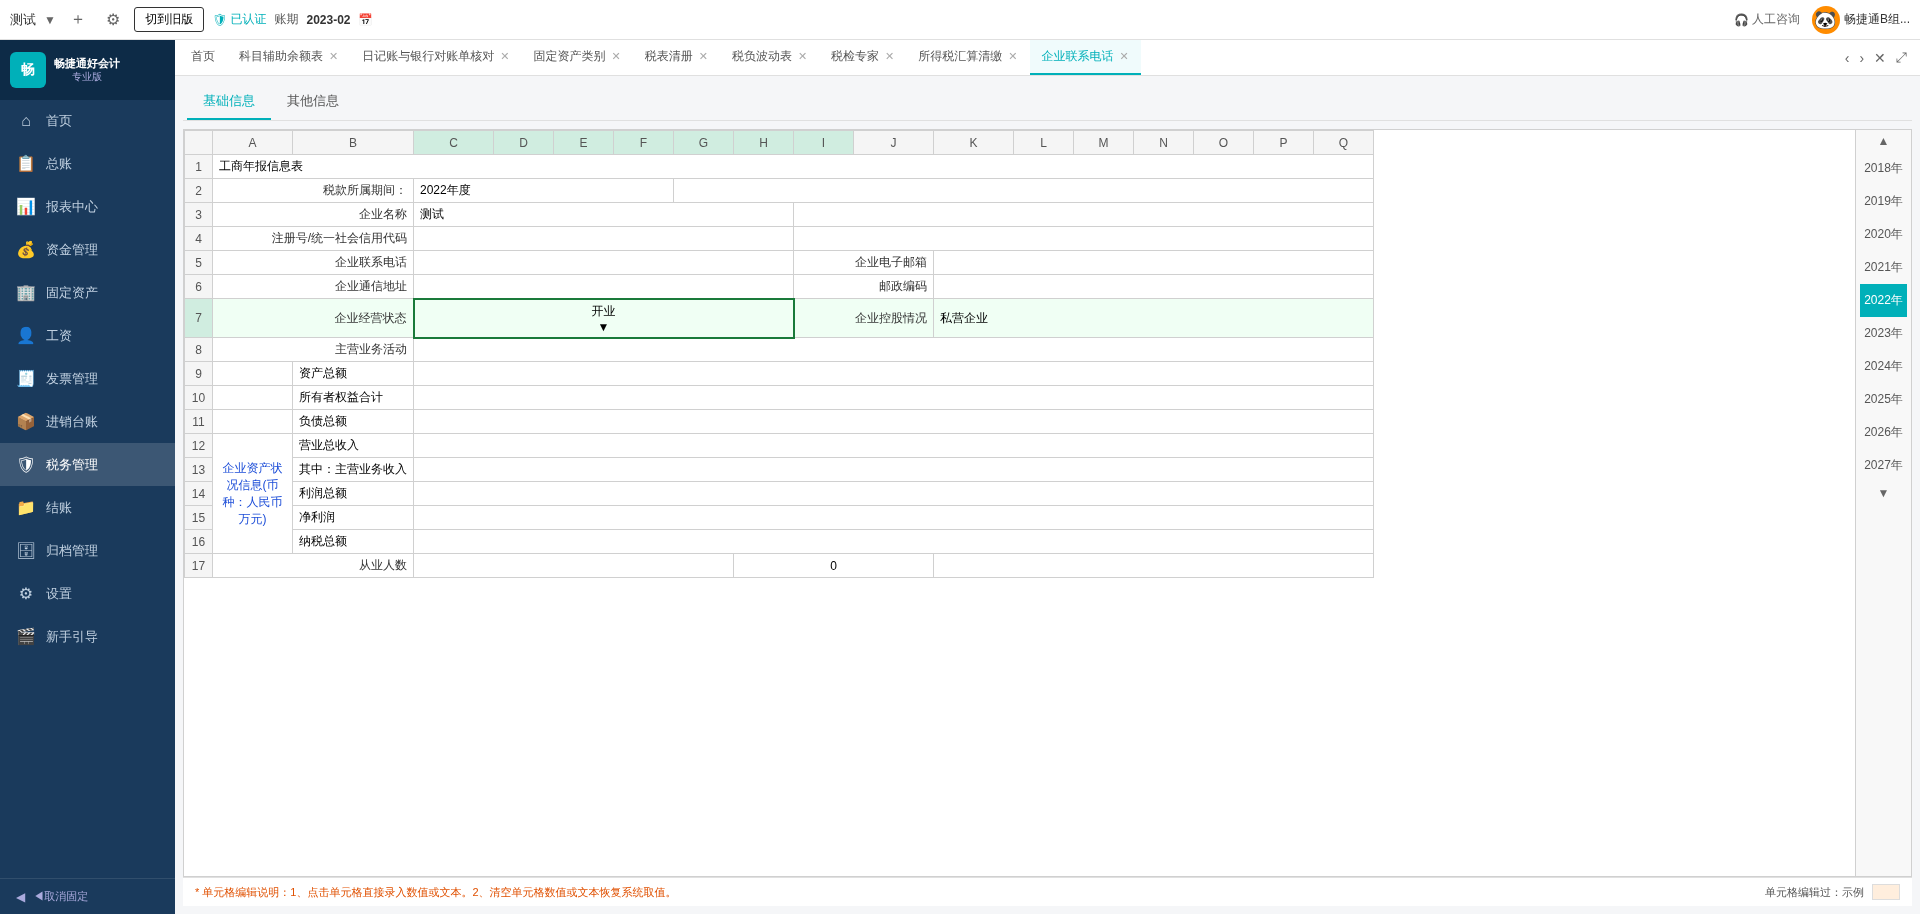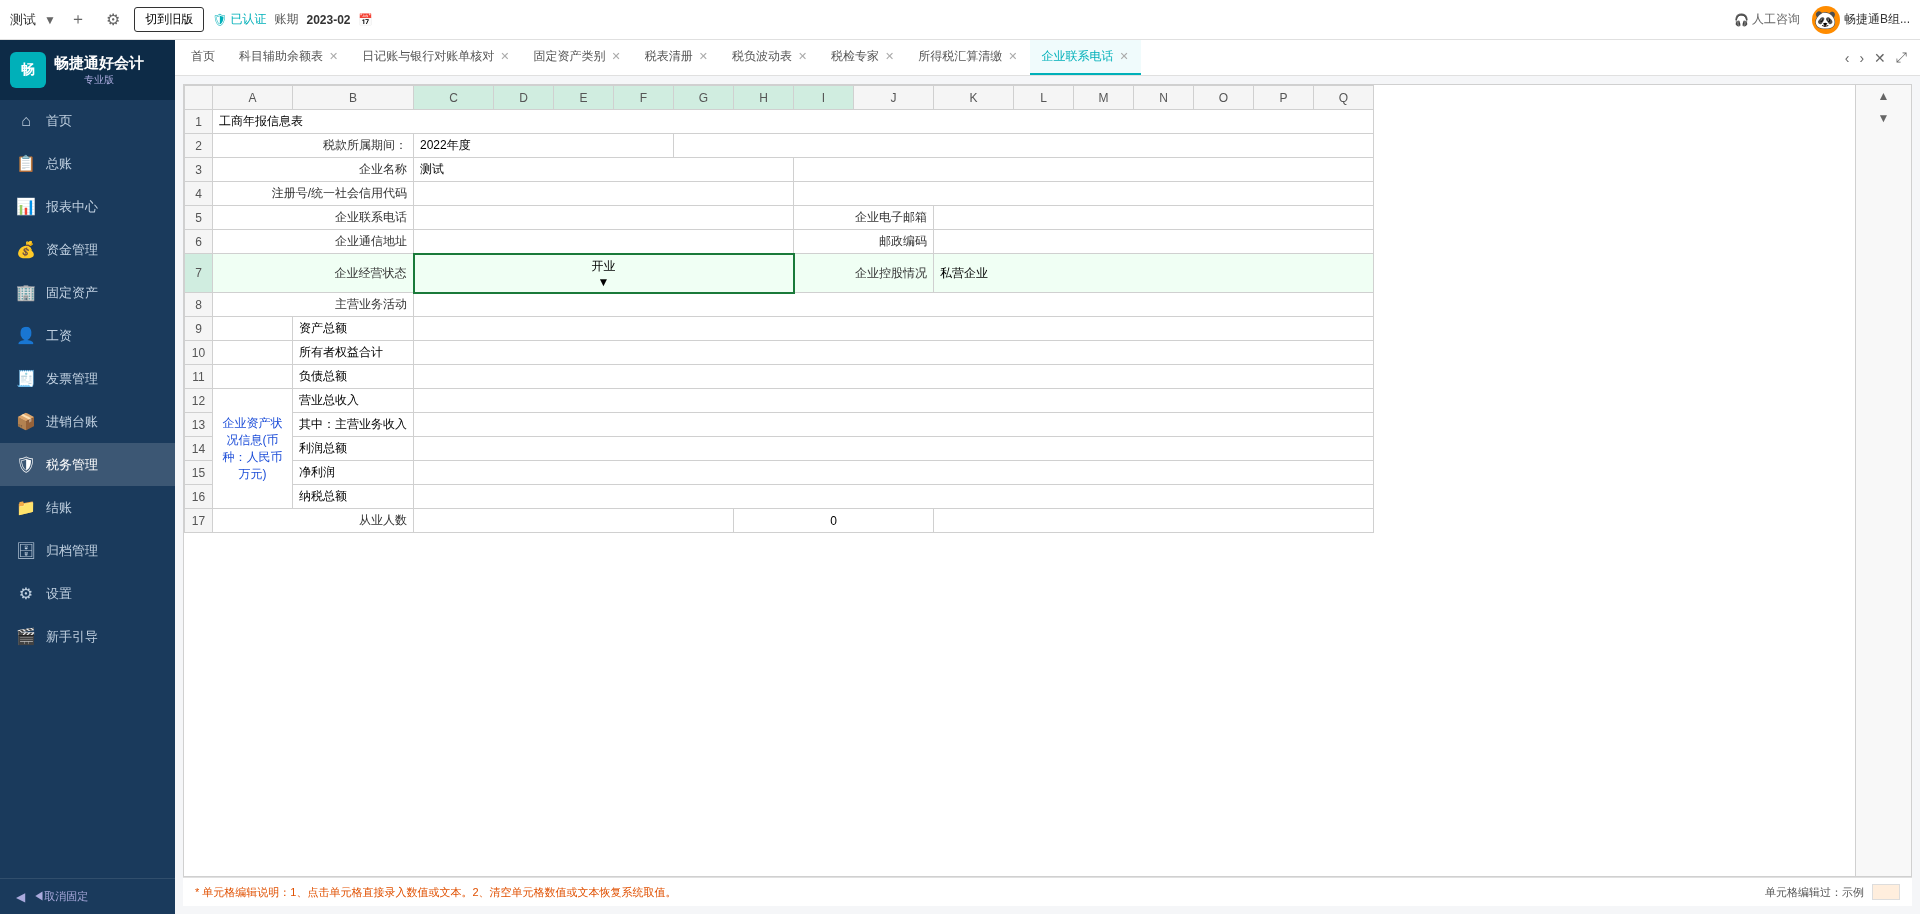--- a/index.html
+++ b/index.html
@@ -16,21 +16,21 @@
     .user-avatar { width: 28px; height: 28px; border-radius: 50%; background: #ff8c00; display: flex; align-items: center; justify-content: center; color: #fff; font-size: 11px; overflow: hidden; }
     .user-name { font-size: 12px; color: #333; }
 
     
     .main-layout { display: flex; flex: 1; overflow: hidden; }
 
     
     .sidebar { width: 175px; background: #1a3a5c; display: flex; flex-direction: column; flex-shrink: 0; overflow-y: auto; }
     .sidebar-logo { padding: 12px 10px; display: flex; align-items: center; gap: 8px; background: #0d2b47; }
     .sidebar-logo-icon { width: 36px; height: 36px; background: #00b0b9; border-radius: 6px; display: flex; align-items: center; justify-content: center; color: #fff; font-size: 14px; font-weight: bold; }
-    .sidebar-logo-text { color: #fff; font-size: 15px; font-weight: bold; line-height: 1.3; }
+    .sidebar-logo-text { color: #fff; font-size: 11px; font-weight: bold; line-height: 1.3; }
     .sidebar-logo-sub { color: #aad; font-size: 10px; text-align: center; }
     .sidebar-item { display: flex; align-items: center; gap: 10px; padding: 12px 16px; color: #c0d0e0; cursor: pointer; font-size: 13px; }
     .sidebar-item.active { background: rgba(255,255,255,0.15); color: #fff; }
     .sidebar-item-icon { font-size: 16px; width: 20px; text-align: center; }
     .sidebar-bottom { margin-top: auto; }
     .sidebar-pin { display: flex; align-items: center; gap: 8px; padding: 10px 16px; color: #aad; cursor: pointer; font-size: 12px; border-top: 1px solid rgba(255,255,255,0.1); }
 
     
     .content-area { flex: 1; display: flex; flex-direction: column; overflow: hidden; background: #f5f6f8; }
 
@@ -236,20 +236,24 @@
       <div class="tab-bar-actions">
         <button class="tab-bar-btn">‹</button>
         <button class="tab-bar-btn">›</button>
         <button class="tab-bar-btn">✕</button>
         <button class="tab-bar-btn">⤢</button>
       </div>
     </div>
 
     <div class="page-content">
 
+      <div class="sub-tabs" id="sub-tabs-container">
+          <div class="sub-tab active">基础信息</div>
+          <div class="sub-tab">其他信息</div>
+        </div>
 
 
       <div class="spreadsheet-wrapper">
         <div class="spreadsheet-area">
           <table class="sheet">
             <thead>
               <tr>
                 <th style="width:28px;background:#f5f5f5;"></th>
                 <th class="col-header" style="min-width:80px;">A</th>
                 <th class="col-header" style="min-width:100px;">B</th>
@@ -391,20 +395,32 @@
                 <td colspan="5"></td>
                 <td class="center" colspan="3">0</td>
                 <td colspan="7"></td>
               </tr>
             </tbody>
           </table>
         </div>
 
         <div class="year-sidebar">
           <div class="year-sidebar-scroll-up">▲</div>
+          <div id="year-items-container">
+              <div class="year-item">2018年</div>
+              <div class="year-item">2019年</div>
+              <div class="year-item">2020年</div>
+              <div class="year-item">2021年</div>
+              <div class="year-item active">2022年</div>
+              <div class="year-item">2023年</div>
+              <div class="year-item">2024年</div>
+              <div class="year-item">2025年</div>
+              <div class="year-item">2026年</div>
+              <div class="year-item">2027年</div>
+            </div>
           <div class="year-sidebar-scroll-down">▼</div>
         </div>
       </div>
 
       <div class="bottom-bar">
         <span>* 单元格编辑说明：1、点击单元格直接录入数值或文本。2、清空单元格数值或文本恢复系统取值。</span>
         <div class="bottom-bar-right">
           <span>单元格编辑过：示例</span>
           <div class="cell-example"></div>
         </div>

